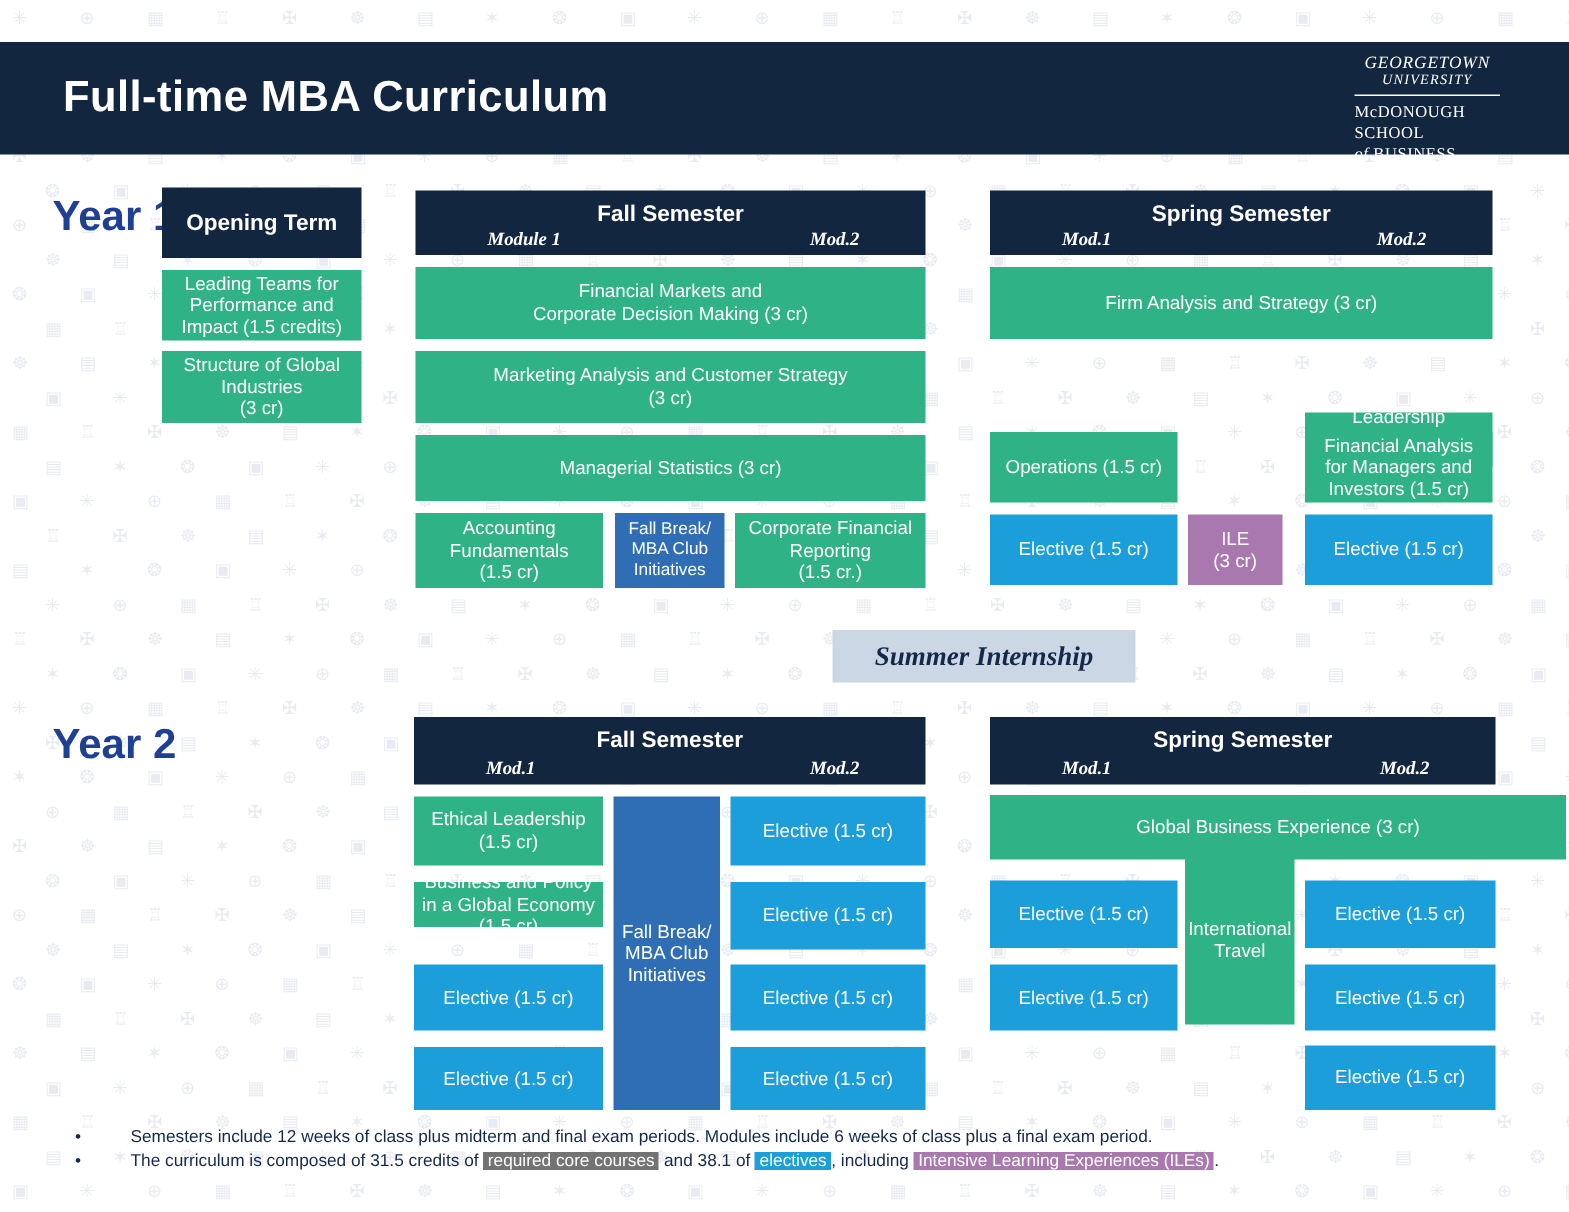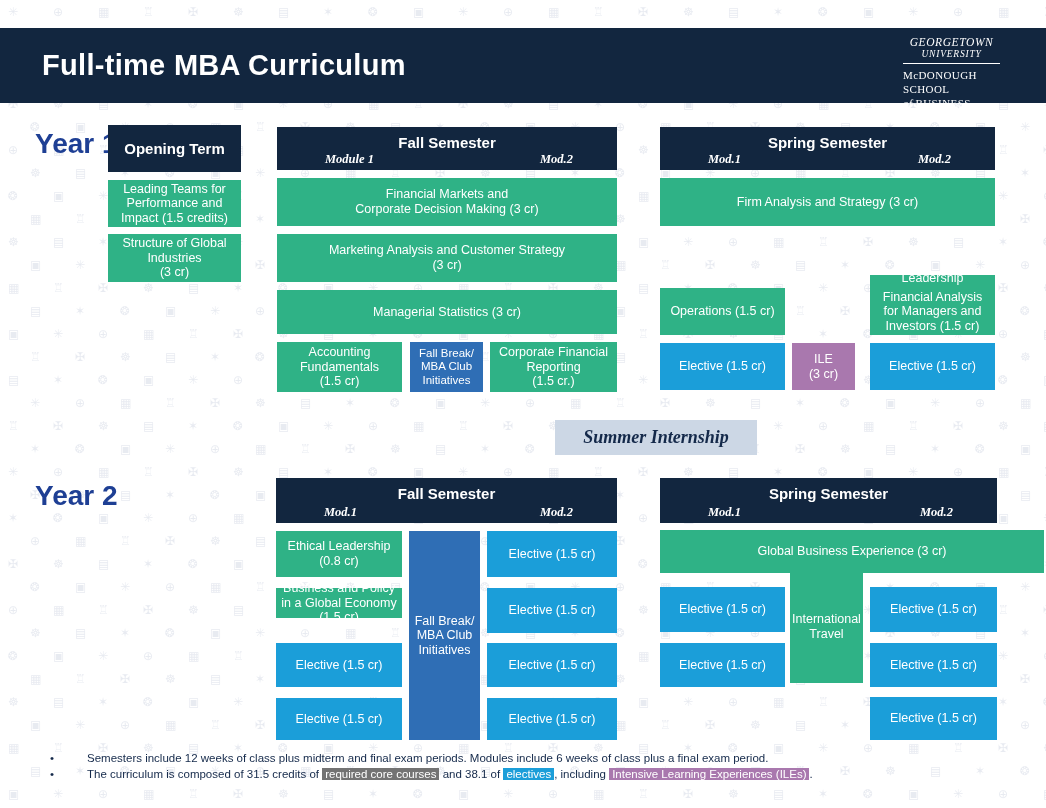--- a/index.html
+++ b/index.html
@@ -993,21 +993,21 @@
 
     <div class="sem-header" style="left:276px;top:478px;width:341px;height:45px;">
       <div class="sem-title">Fall Semester</div>
       <div class="sem-mods">
         <span>Mod.1</span>
         <span>Mod.2</span>
       </div>
     </div>
     <div class="box green" style="left:276px;top:531px;width:126px;height:46px;">
         <span>Ethical Leadership
-(0.8 cr)</span>
+(1.5 cr)</span>
       </div>
     <div class="box green" style="left:276px;top:588px;width:126px;height:30px;">
         <span>Business and Policy
 in a Global Economy
 (1.5 cr)</span>
       </div>
     <div class="box cyan" style="left:276px;top:643px;width:126px;height:44px;">
         <span>Elective (1.5 cr)</span>
       </div>
     <div class="box cyan" style="left:276px;top:698px;width:126px;height:42px;">

